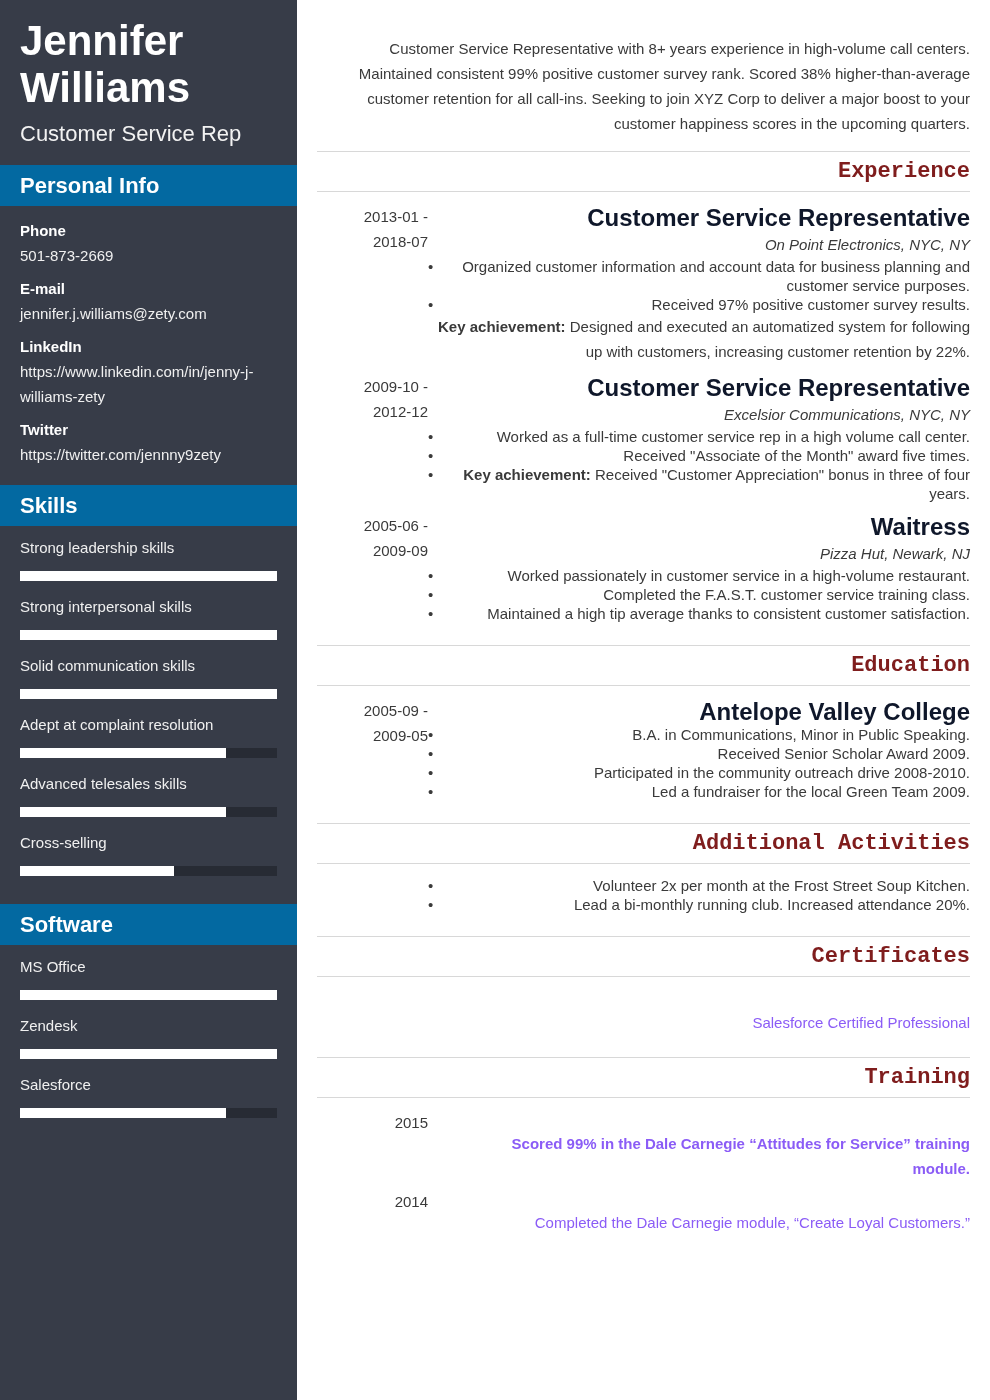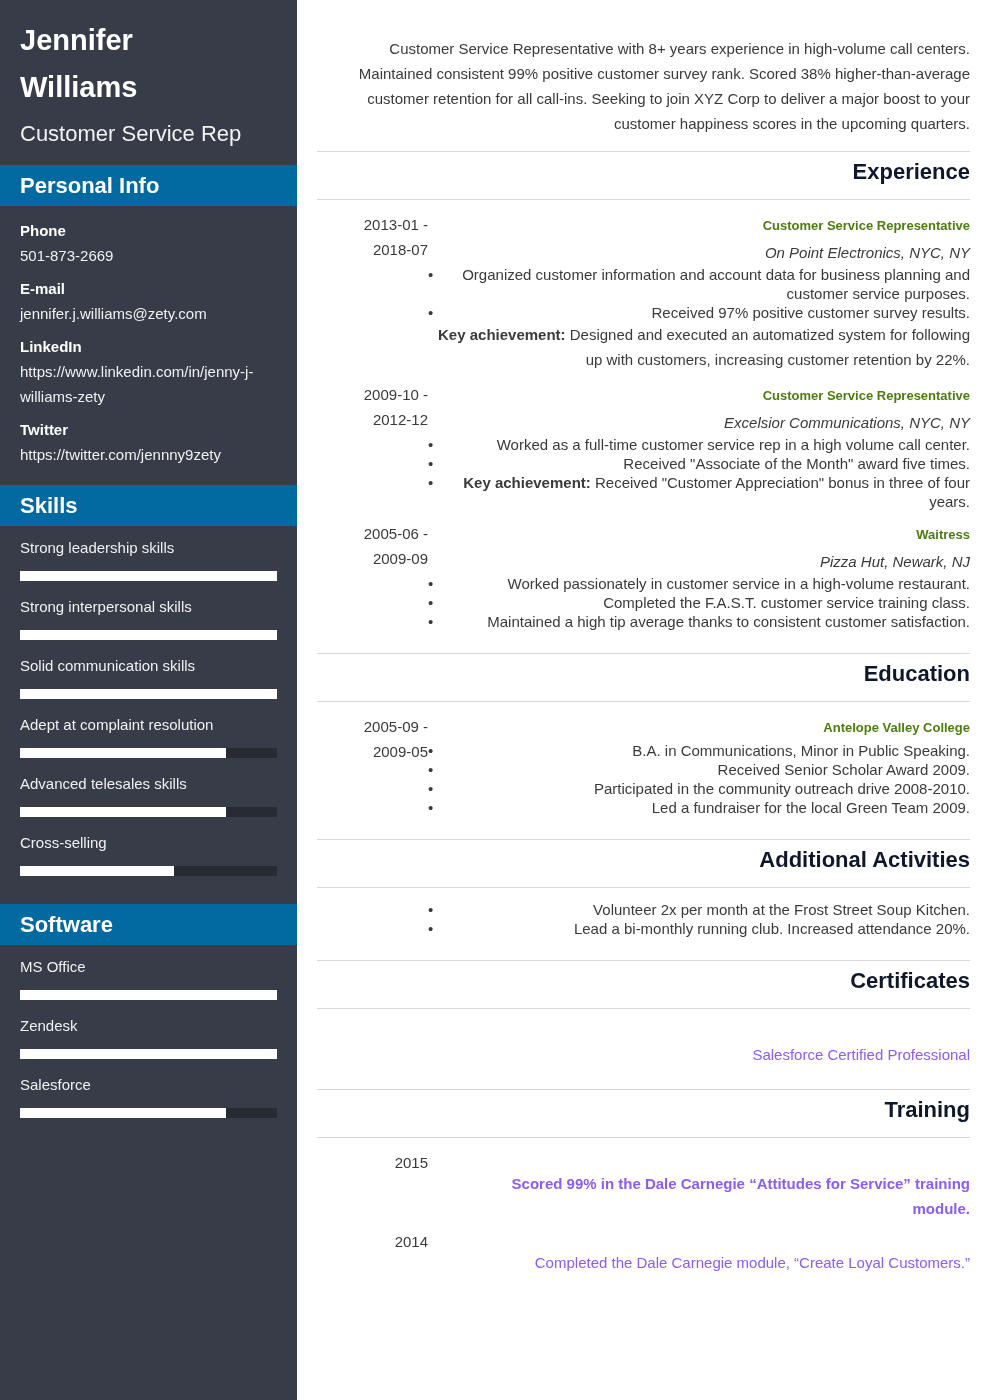--- a/index.html
+++ b/index.html
@@ -5,21 +5,21 @@
     * { box-sizing: border-box; margin: 0; padding: 0; }
     html, body { width: 990px; height: 1400px; background: #ffffff; overflow: hidden; }
     body { font-family: "Liberation Sans", sans-serif; color: #3a3a3a; position: relative; }
 
     .sidebar {
       position: absolute; left: 0; top: 0; width: 297px; height: 1400px;
       background: #373c48; color: #ffffff;
     }
     .name-block { padding: 17px 20px 0 20px; height: 165px; }
     .name {
-      font-size: 29px; font-weight: bold; line-height: 47px; color: #ffffff;
+      font-size: 42px; font-weight: bold; line-height: 47px; color: #ffffff;
     }
     .job-title { font-size: 22px; line-height: 26px; margin-top: 10px; color: #f2f2f2; }
 
     .side-header {
       background: #0369a1; height: 41px; padding: 0 20px;
       font-size: 22px; font-weight: bold; line-height: 41px; color: #ffffff;
     }
     .info-list { padding: 12px 20px 10px 20px; }
     .info-label { font-size: 15px; font-weight: bold; line-height: 25px; color: #ffffff; }
     .info-value { font-size: 15px; line-height: 25px; color: #f0f0f0; margin-bottom: 8px; word-break: break-word; }
@@ -31,28 +31,28 @@
     .bar-fill { height: 10px; background: #ffffff; }
 
     .main {
       position: absolute; left: 317px; top: 16px; width: 653px; text-align: right;
     }
     .summary {
       font-size: 15px; line-height: 25px; color: #3a3a3a; padding-top: 20px; padding-bottom: 15px;
     }
     .section-title {
       border-top: 1px solid #d8d8d8; border-bottom: 1px solid #d8d8d8;
-      font-size: 22px; font-weight: bold; color: #0f172a;
-      height: 49px; line-height: 40px;
+      font-size: 22px; font-weight: bold; color: #7f1d1d;
+      height: 41px; line-height: 40px; font-family: Liberation Mono, monospace;
     }
     .entries { padding-top: 12px; padding-bottom: 12px; }
     .entry { display: flex; margin-bottom: 10px; }
     .entry-date { width: 111px; font-size: 15px; line-height: 25px; color: #3a3a3a; flex-shrink: 0; }
     .entry-body { flex: 1; }
-    .entry-title { font-size: 13px; font-weight: bold; line-height: 27px; color: #4d7c0f; }
+    .entry-title { font-size: 24px; font-weight: bold; line-height: 27px; color: #0f172a; }
     .entry-company { font-size: 15px; font-style: italic; line-height: 25px; color: #3a3a3a; margin-top: 1px; }
     ul.bullets { list-style: none; }
     ul.bullets li { font-size: 15px; line-height: 19px; padding-left: 13px; position: relative; color: #3a3a3a; }
     ul.bullets li::before { content: "•"; position: absolute; left: 0; top: 0; }
     .achievement { font-size: 15px; line-height: 25px; color: #3a3a3a; }
     b { font-weight: bold; }
     .plain { font-size: 15px; line-height: 25px; color: #8b5cf6; margin-top: 21px; }
     .training-row { display: flex; margin-bottom: 8px; gap: 44px; }
   </style>
 </head>

